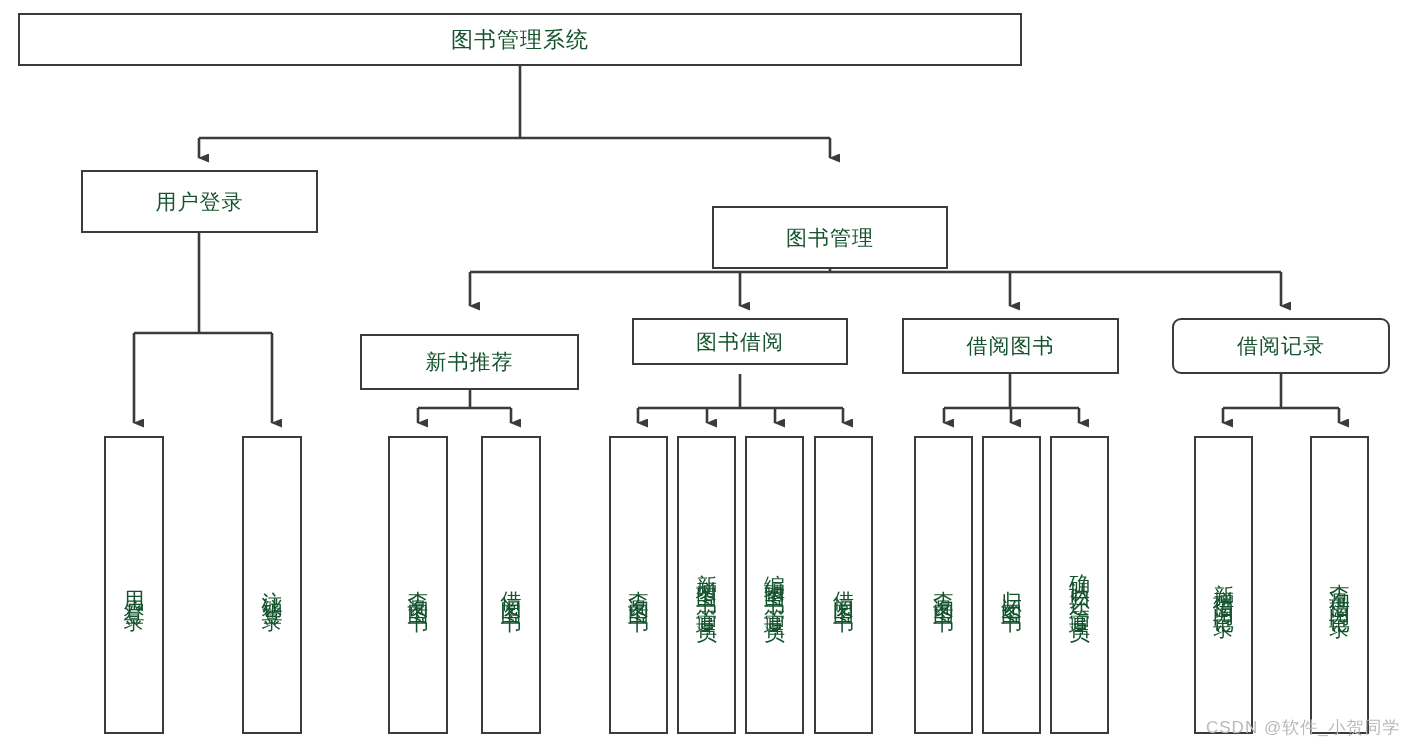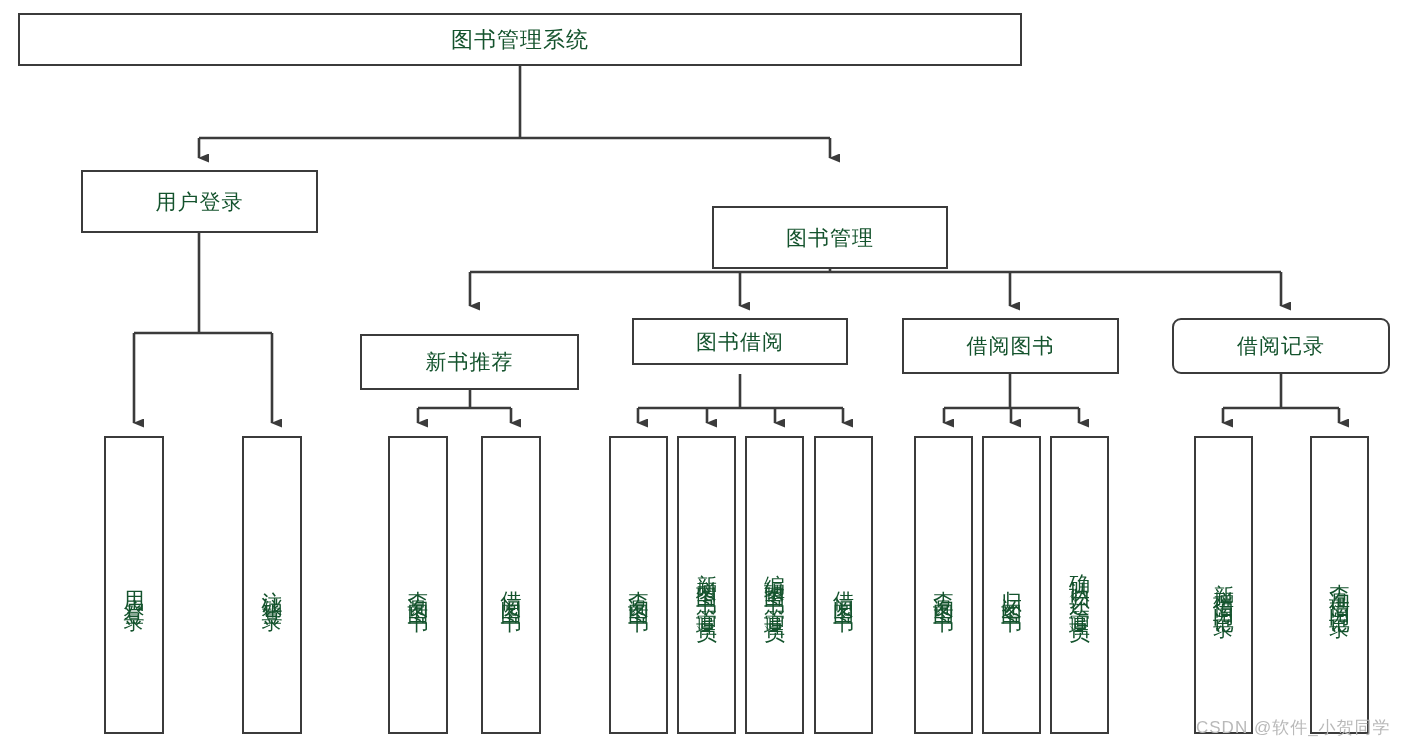--- a/index.html
+++ b/index.html
@@ -5,21 +5,21 @@
   html,body{margin:0;padding:0;background:#ffffff;}
   body{font-family:"Liberation Sans","DejaVu Sans",sans-serif;}
   #canvas{position:relative;width:1405px;height:747px;background:#ffffff;overflow:hidden;}
   #wires{position:absolute;left:0;top:0;width:1405px;height:747px;}
   .node{position:absolute;box-sizing:border-box;border:2.5px solid #3b3b3b;background:#ffffff;
         display:flex;align-items:center;justify-content:center;color:#14532d;}
   .node.h{font-size:21px;letter-spacing:1px;}
   .node.root{font-size:22px;letter-spacing:1px;}
   .node.v{writing-mode:vertical-rl;text-orientation:upright;font-size:21px;
           letter-spacing:7px;line-height:1.05;padding-top:6px;}
-  .watermark{position:absolute;color:#b9b9b9;font-size:17px;letter-spacing:1px;white-space:nowrap;}
+  .watermark{position:absolute;color:#b9b9b9;font-size:17px;letter-spacing:1px;white-space:nowrap;padding-left:10px;}
 </style>
 </head>
 <body>
 
 <div id="canvas">
 
   <svg id="wires" viewBox="0 0 1405 747">
     <defs>
       <marker id="arw" markerWidth="9" markerHeight="11" refX="4.5" refY="10" orient="auto" markerUnits="userSpaceOnUse">
         <path d="M0,0 L9,0 L4.5,11 Z" fill="#3b3b3b"></path>

